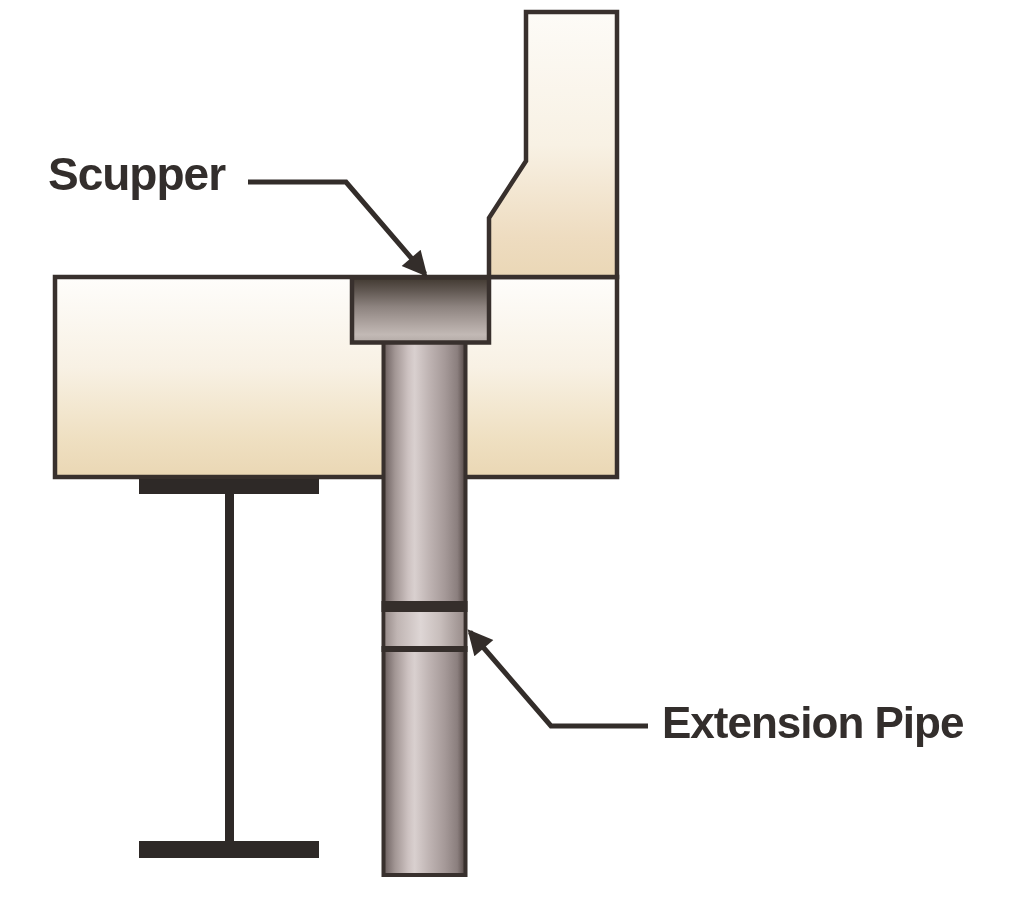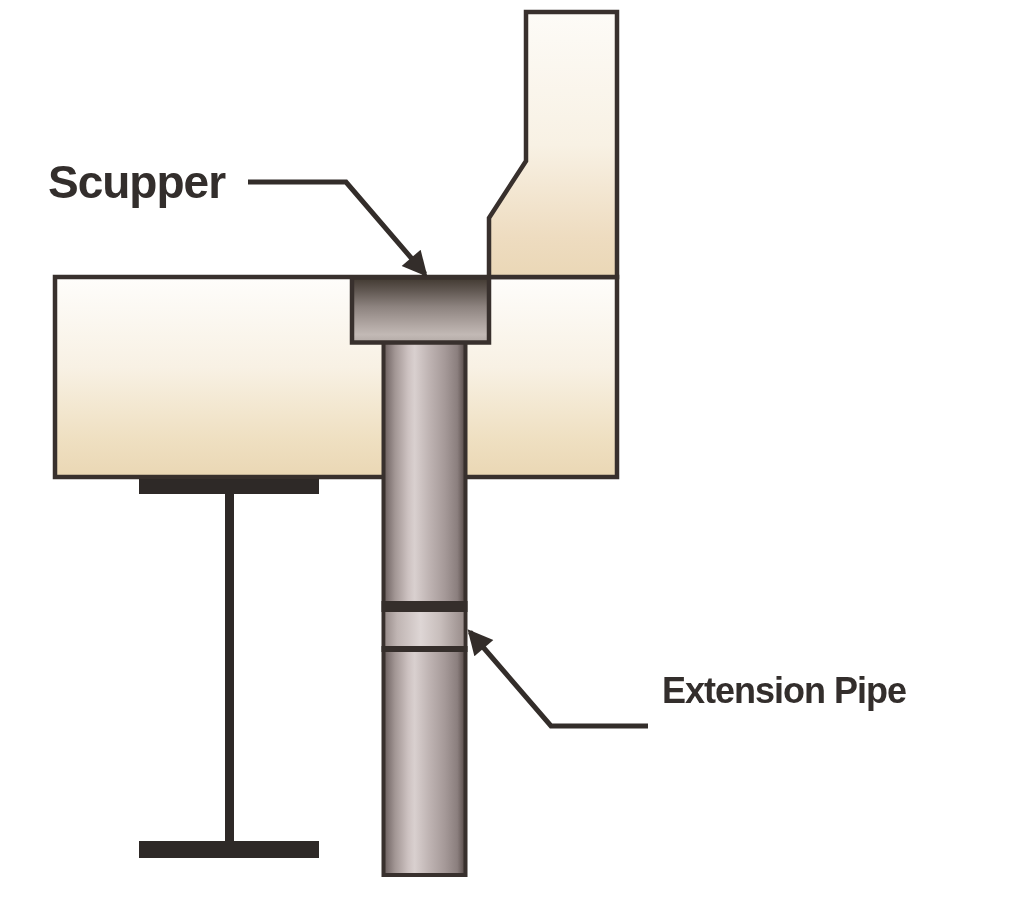--- a/index.html
+++ b/index.html
@@ -25,26 +25,25 @@
     font-weight: 700;
     color: var(--label_text, #2f2b2a);
     letter-spacing: -1px;
     line-height: 1;
     white-space: nowrap;
   }
   .label-scupper {
     left: 48px;
     top: 151px;
     font-size: 46px;
-    margin-top: 8px;
   }
   .label-extension-pipe {
     left: 662px;
-    top: 673px;
-    font-size: 36px;
+    top: 701px;
+    font-size: 44px;
   }
 </style>
 </head>
 <body>
 
 <div class="canvas">
 
   <svg class="diagram-svg" width="1024" height="898" viewBox="0 0 1024 898">
     <defs>
       <linearGradient id="gradDeck" x1="0" y1="0" x2="0" y2="1">

